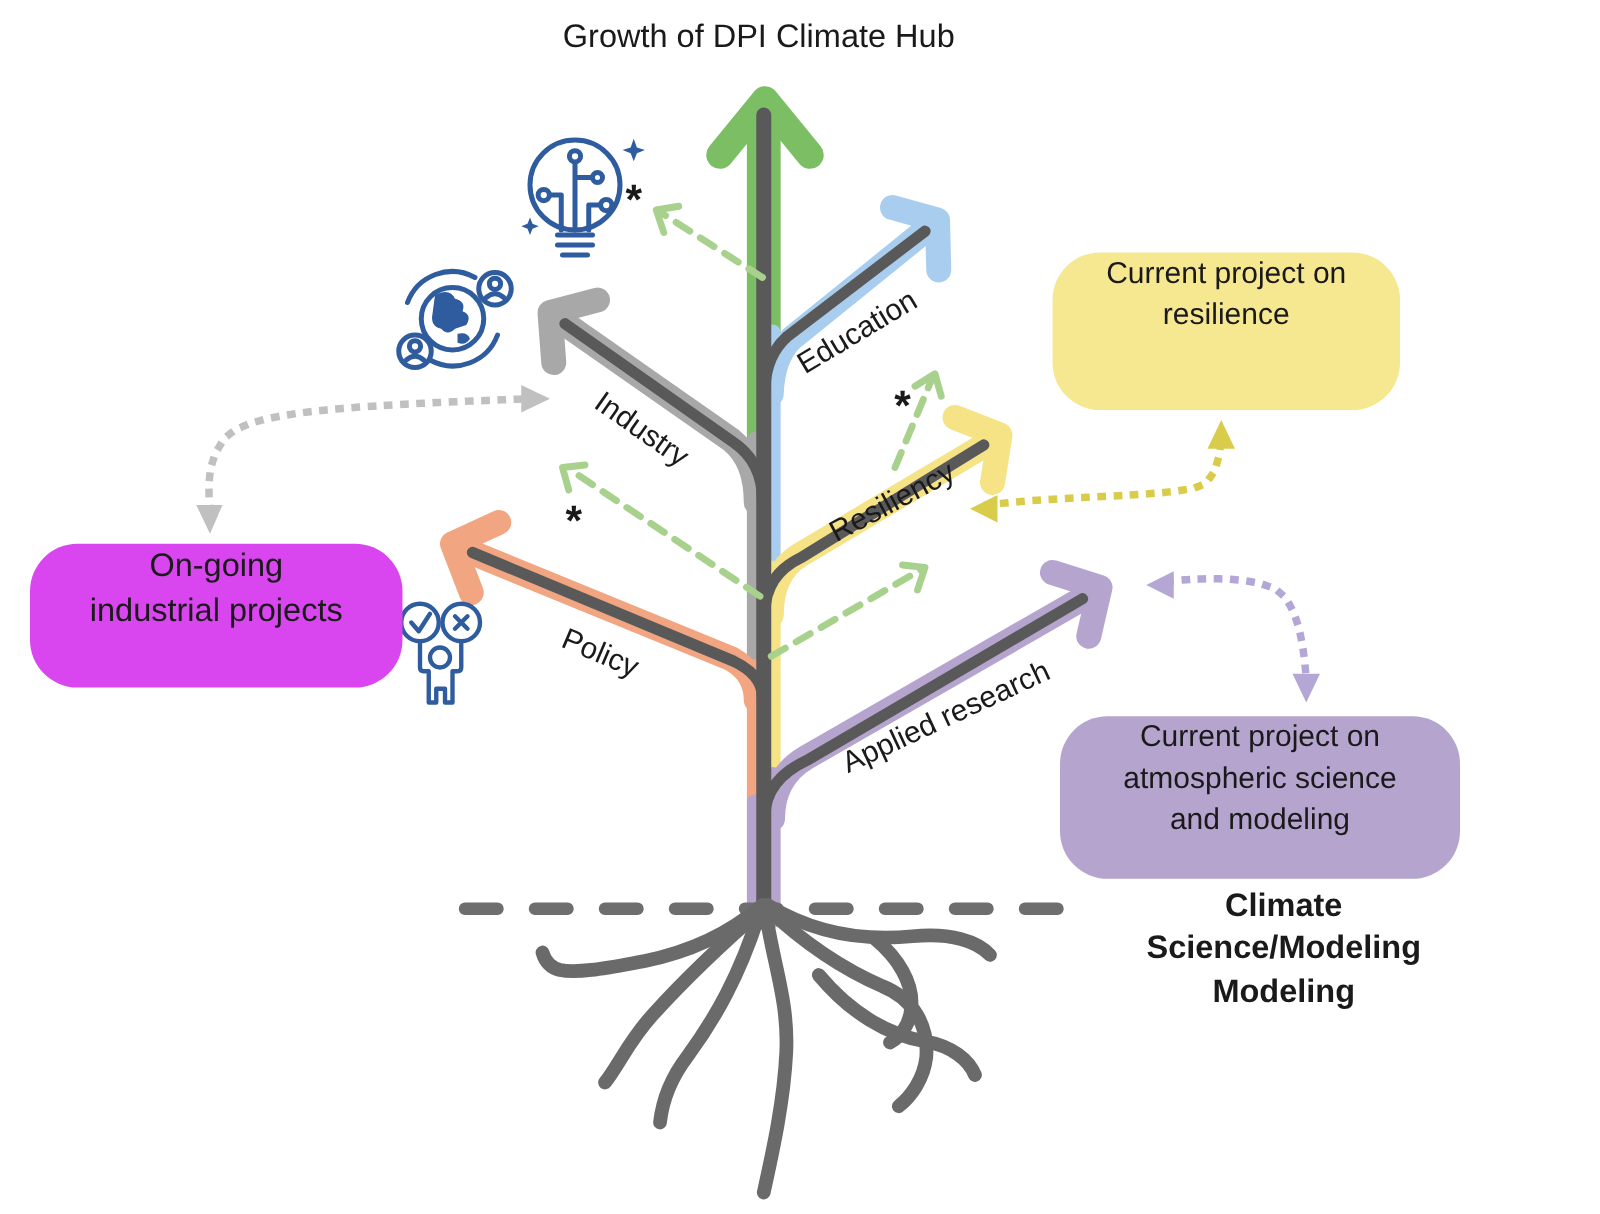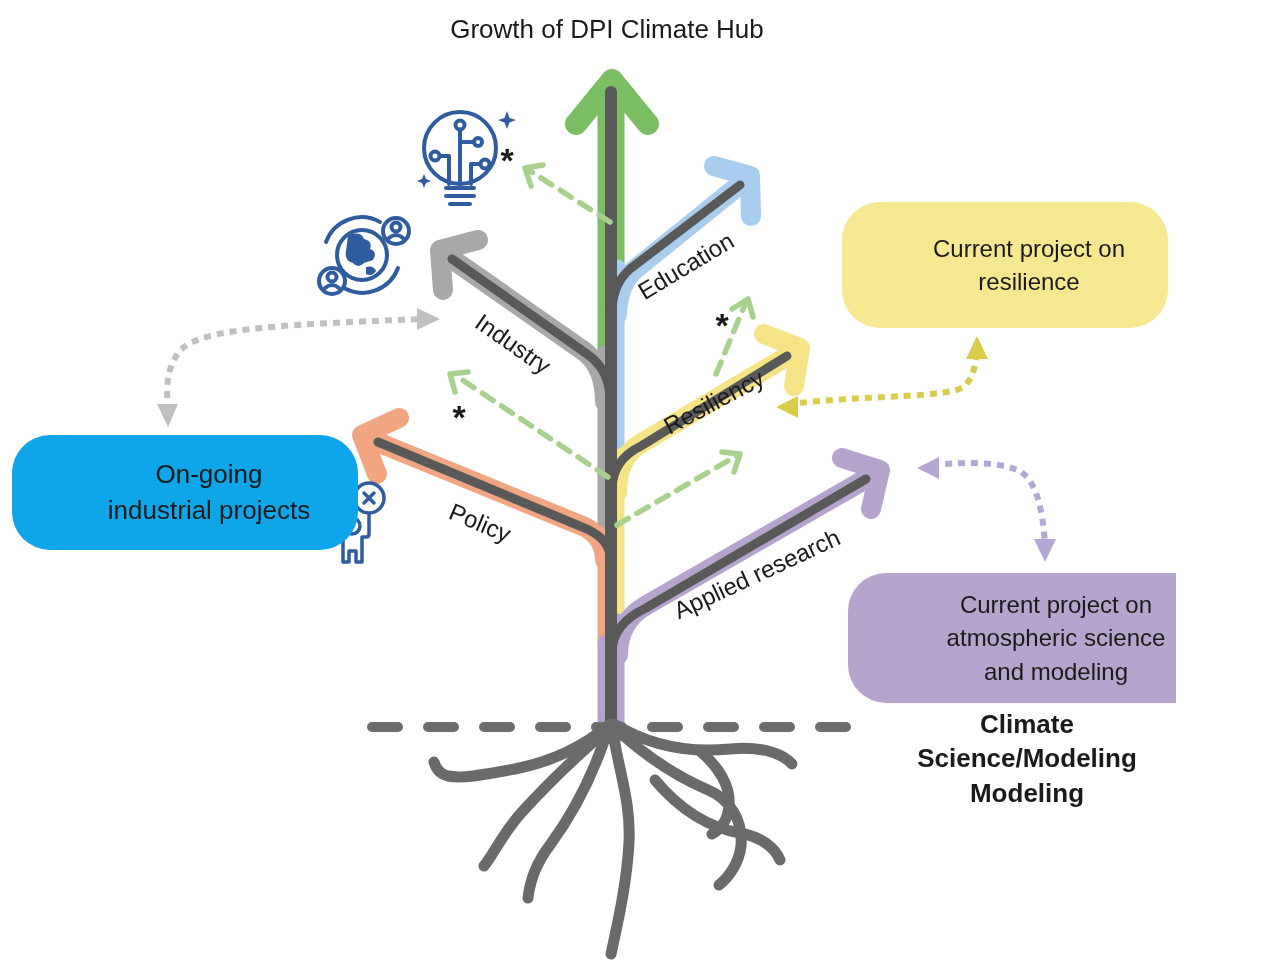--- a/index.html
+++ b/index.html
@@ -6,22 +6,22 @@
   #stage{
     position:relative;width:1176px;height:971px;background:#ffffff;overflow:hidden;
     font-family:"Liberation Sans", sans-serif;color:#1a1a1a;
   }
   #stage svg{position:absolute;left:0;top:0;}
   .txt{position:absolute;transform:translate(-50%,-50%);white-space:pre-line;text-align:center;line-height:1.32;}
   .title{font-size:26px;}
   .blabel{font-size:24px;}
   .ground-label{font-size:26px;font-weight:600;}
   .callout{
-    position:absolute;display:flex;align-items:center;justify-content:center;
-    border-radius:38px;font-size:24px;white-space:pre-line;text-align:center;line-height:1.38;padding-left:48px;
+    position:absolute;display:flex;align-items:flex-start;justify-content:center;
+    border-radius:38px;font-size:24px;white-space:pre-line;text-align:center;line-height:1.38;
   }
   .ast{position:absolute;transform:translate(-50%,-26%);font-size:34px;font-weight:700;line-height:1;}
 </style>
 </head>
 <body>
 
 <div id="stage">
 
 <svg width="1280" height="971" viewBox="0 0 1280 971">
 
@@ -162,21 +162,21 @@
 <div class="txt blabel" style="left:714px;top:402px;transform:translate(-50%,-50%) rotate(-28deg);">Resiliency</div>
 <div class="txt blabel" style="left:480px;top:523px;transform:translate(-50%,-50%) rotate(23deg);">Policy</div>
 <div class="txt blabel" style="left:757px;top:574px;transform:translate(-50%,-50%) rotate(-25deg);">Applied research</div>
 
 <div class="txt ground-label" style="left:1027px;top:758px;">Climate Science/Modeling Modeling</div>
 
 <span class="ast" style="left:507px;top:152px;">*</span>
 <span class="ast" style="left:459px;top:409px;">*</span>
 <span class="ast" style="left:722px;top:317px;">*</span>
 
-<div class="callout" style="left:12px;top:435px;width:298px;height:115px;background:#0ea5e9;font-size:26px;">
+<div class="callout" style="left:24px;top:435px;width:298px;height:115px;background:#d946ef;font-size:26px;">
   <span>On-going
 industrial projects</span>
 </div>
 <div class="callout" style="left:842px;top:202px;width:278px;height:126px;background:#F6E791;">
   <span>Current project on
 resilience</span>
 </div>
 <div class="callout" style="left:848px;top:573px;width:320px;height:130px;background:#B5A5CE;">
   <span>Current project on
 atmospheric science

